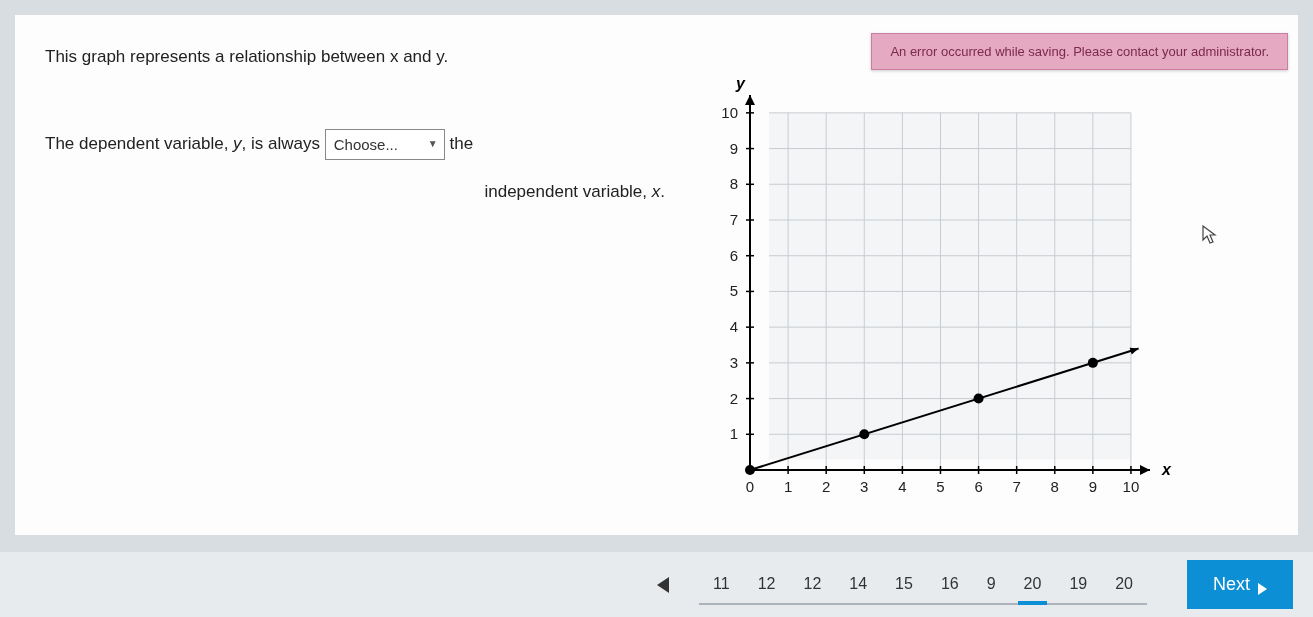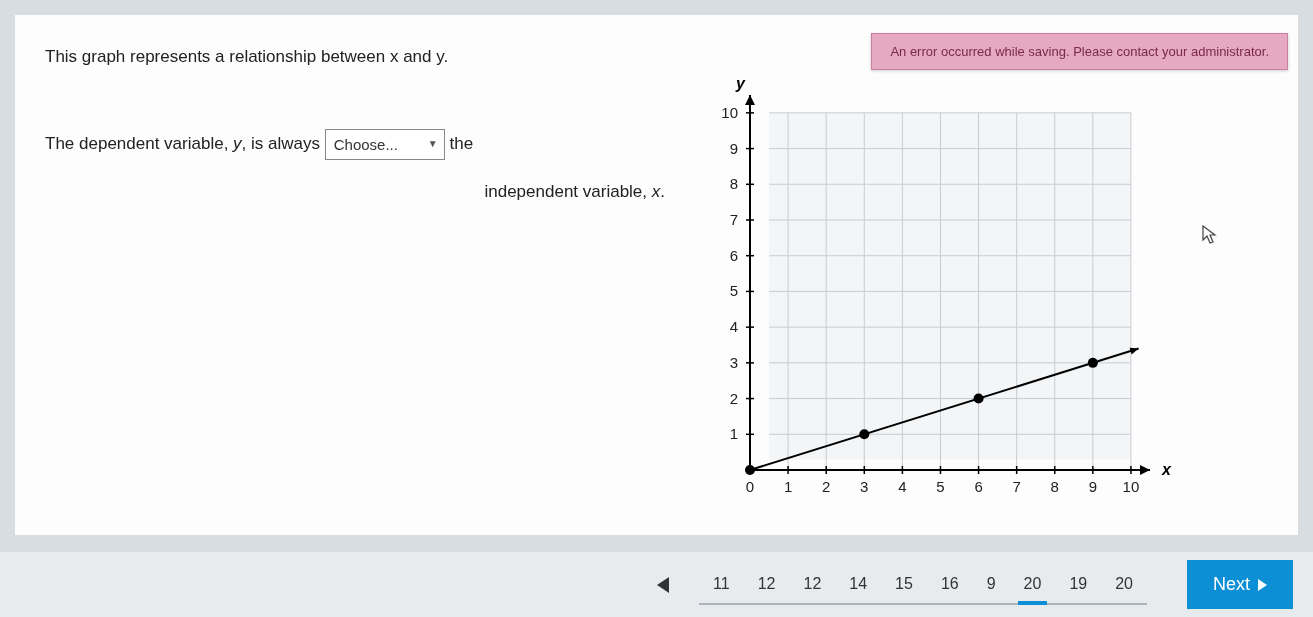--- a/index.html
+++ b/index.html
@@ -111,21 +111,21 @@
       background: #0d8fd6;
     }
     .next-btn {
       background: #0d8fd6;
       color: #fff;
       border: none;
       padding: 14px 26px;
       font-size: 18px;
       cursor: pointer;
       display: flex;
-      align-items: center;
+      align-items: flex-end;
       gap: 8px;
     }
     .next-btn .tri {
       width: 0; height: 0;
       border-top: 6px solid transparent;
       border-bottom: 6px solid transparent;
       border-left: 9px solid #fff;
     }
     .cursor-icon {
       position: absolute;

